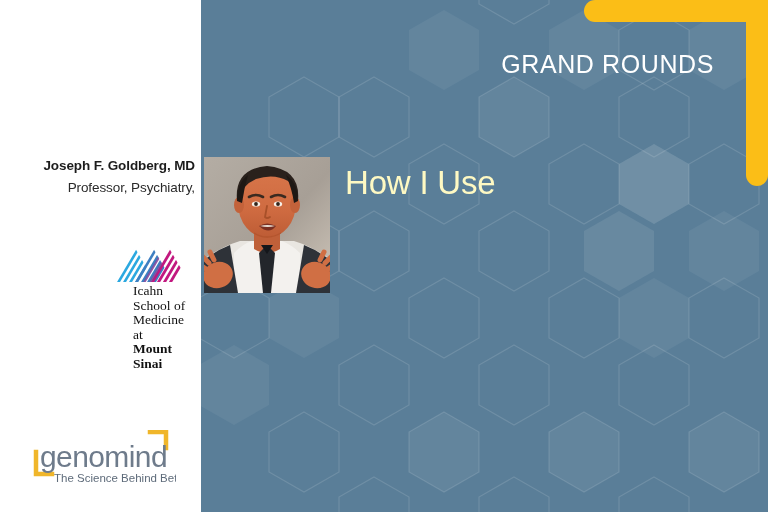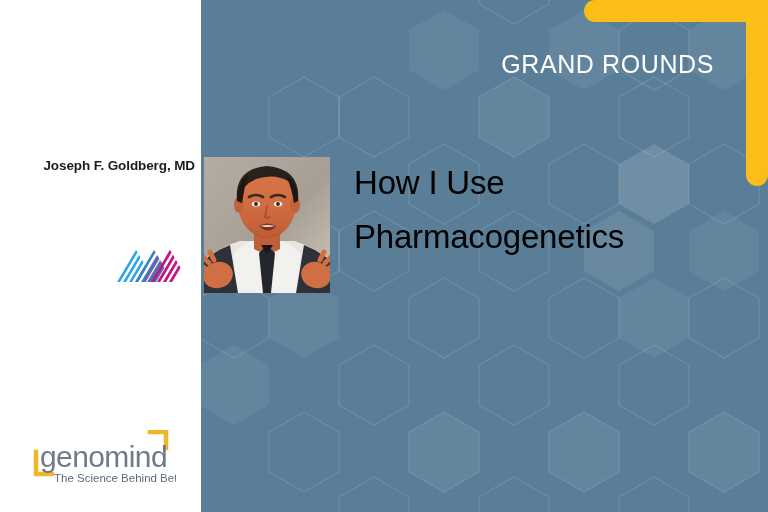--- a/index.html
+++ b/index.html
@@ -115,23 +115,22 @@
     margin-left: 12px;
   }
   #slide-title {
     position: absolute;
     left: 144px;
     top: 156px;
     width: 410px;
     font-size: 33px;
     font-weight: 300;
     line-height: 54px;
-    color: #000000;
+    color: #fef9c3;
     letter-spacing: -0.2px;
-    margin-left: 9px;
   }
   #slide-title .t-line { display: block; white-space: nowrap; }
 
   
   #corner-h {
     position: absolute;
     left: 584px;
     top: 0px;
     width: 184px;
     height: 22px;
@@ -162,20 +161,21 @@
 </style>
 </head>
 <body>
 
 <div id="slide">
 
   <div id="left-panel">
 
     <div id="speaker-block">
       <div id="speaker-name">Joseph F. Goldberg, MD</div>
+      <div class="speaker-line">Professor, Psychiatry,</div>
     </div>
 
     <div id="mtsinai-logo">
       <svg id="mtsinai-mark" viewBox="0 0 92 36">
         <defs>
           <clipPath id="peakClipA">
             <polygon points="4,36 24,2 44,36"></polygon>
           </clipPath>
           <clipPath id="peakClipB">
             <polygon points="22,36 42,2 62,36"></polygon>
@@ -212,20 +212,27 @@
             <line x1="56" y1="42" x2="82" y2="-2"></line>
           </g>
         </g>
         <g clip-path="url(#peakClipB)">
           <g stroke="#7b3f98" stroke-width="2.0" opacity="0.85">
             <line x1="30" y1="42" x2="56" y2="-2"></line>
             <line x1="36" y1="42" x2="62" y2="-2"></line>
           </g>
         </g>
       </svg>
+      <div id="mtsinai-wordmark">
+        <div>Icahn</div>
+        <div>School of</div>
+        <div>Medicine at</div>
+        <div class="w-bold">Mount</div>
+        <div class="w-bold">Sinai</div>
+      </div>
     </div>
 
     <div id="genomind-logo">
       <svg id="genomind-svg" viewBox="0 0 150 58">
 
         <path d="M124 2 L140 2 L140 18" fill="none" stroke="#f0b62a" stroke-width="4.5" stroke-linecap="square"></path>
 
         <path d="M10 22 L10 44 L26 44" fill="none" stroke="#f0b62a" stroke-width="4.5" stroke-linecap="square"></path>
         <text x="14" y="37" font-family="Liberation Sans, sans-serif" font-size="30" font-weight="normal" fill="#6e7b8b" letter-spacing="-0.6">genomind</text>
         <text x="28" y="52" font-family="Liberation Sans, sans-serif" font-size="11.5" font-weight="normal" fill="#5e6b7a">The Science Behind Better</text>
@@ -282,21 +289,20 @@
       <g fill="#ffffff" fill-opacity="0.085" stroke="none">
         <polygon points="453,144 488,164 488,204 453,224 418,204 418,164"></polygon>
         <polygon points="418,211 453,231 453,271 418,291 383,271 383,231"></polygon>
       </g>
     </svg>
 
     <div id="grand-rounds">GRAND ROUNDS</div>
 
     <div id="slide-title">
       <span class="t-line">How I Use</span>
-      <span class="t-line">Pharmacogenetics</span>
     </div>
 
   </div>
 
   <div id="corner-h"></div>
   <div id="corner-v"></div>
 
   <div id="portrait">
     <svg id="portrait-svg" viewBox="0 0 126 136">
       <defs>

